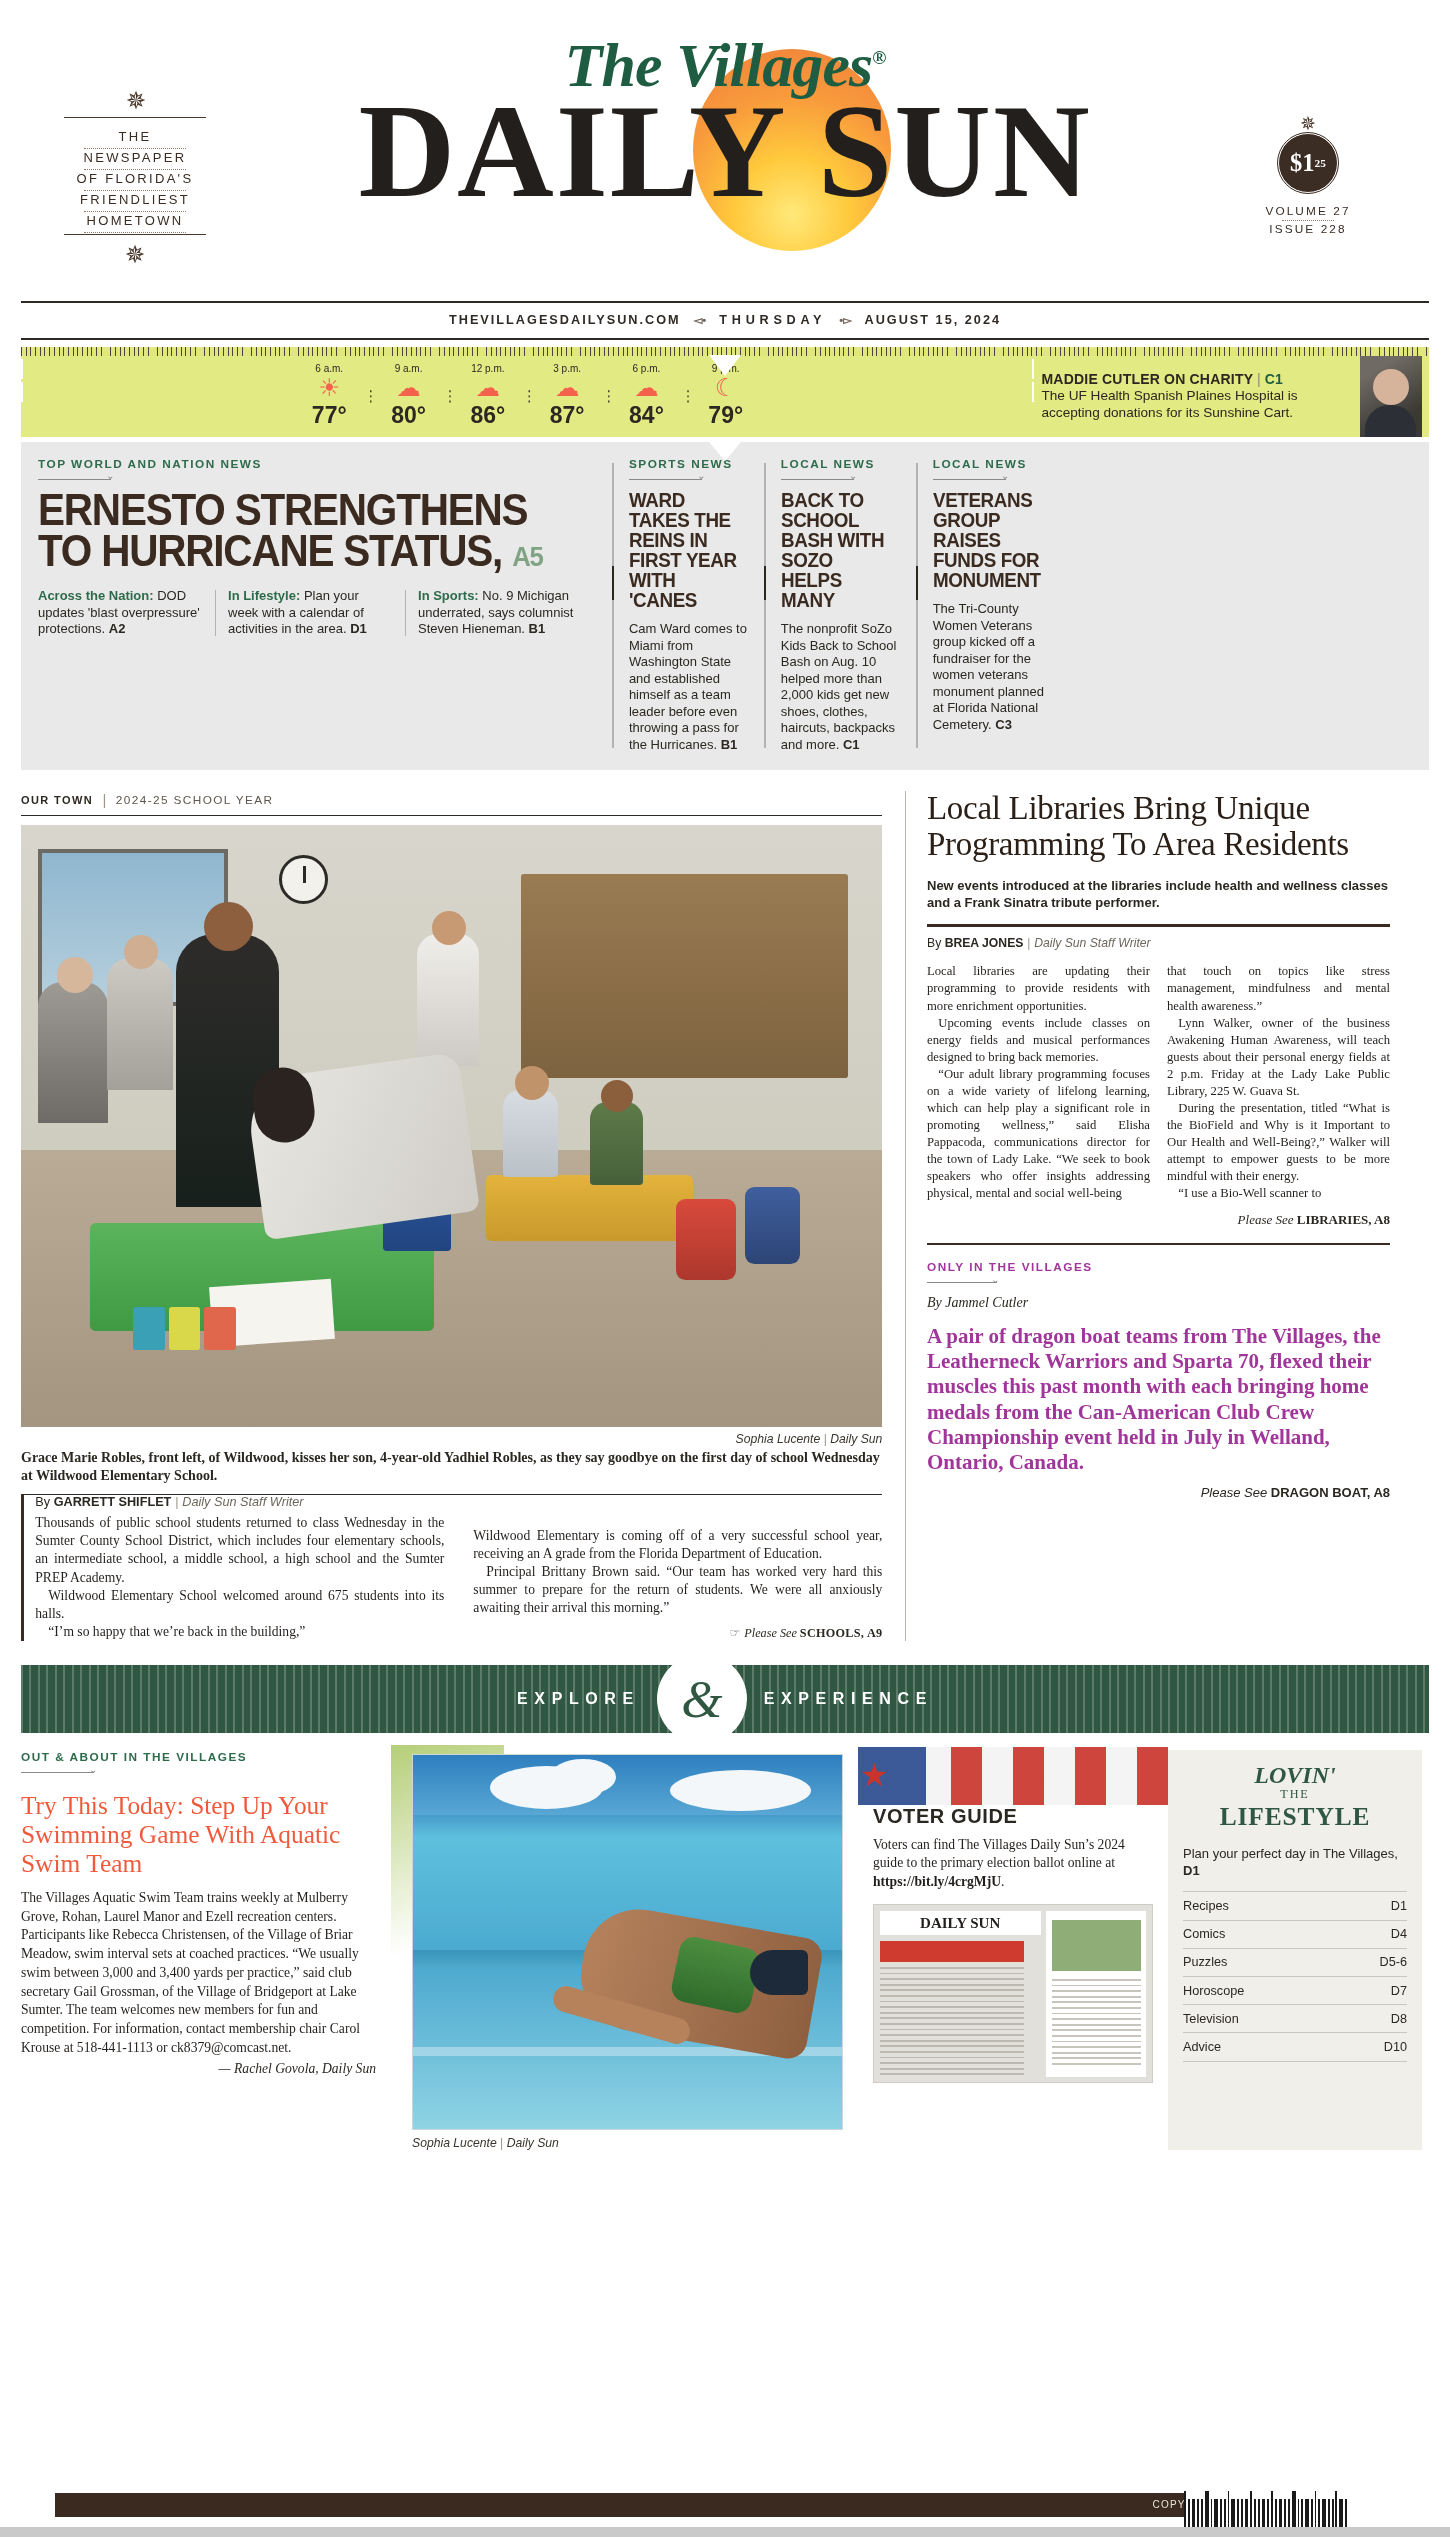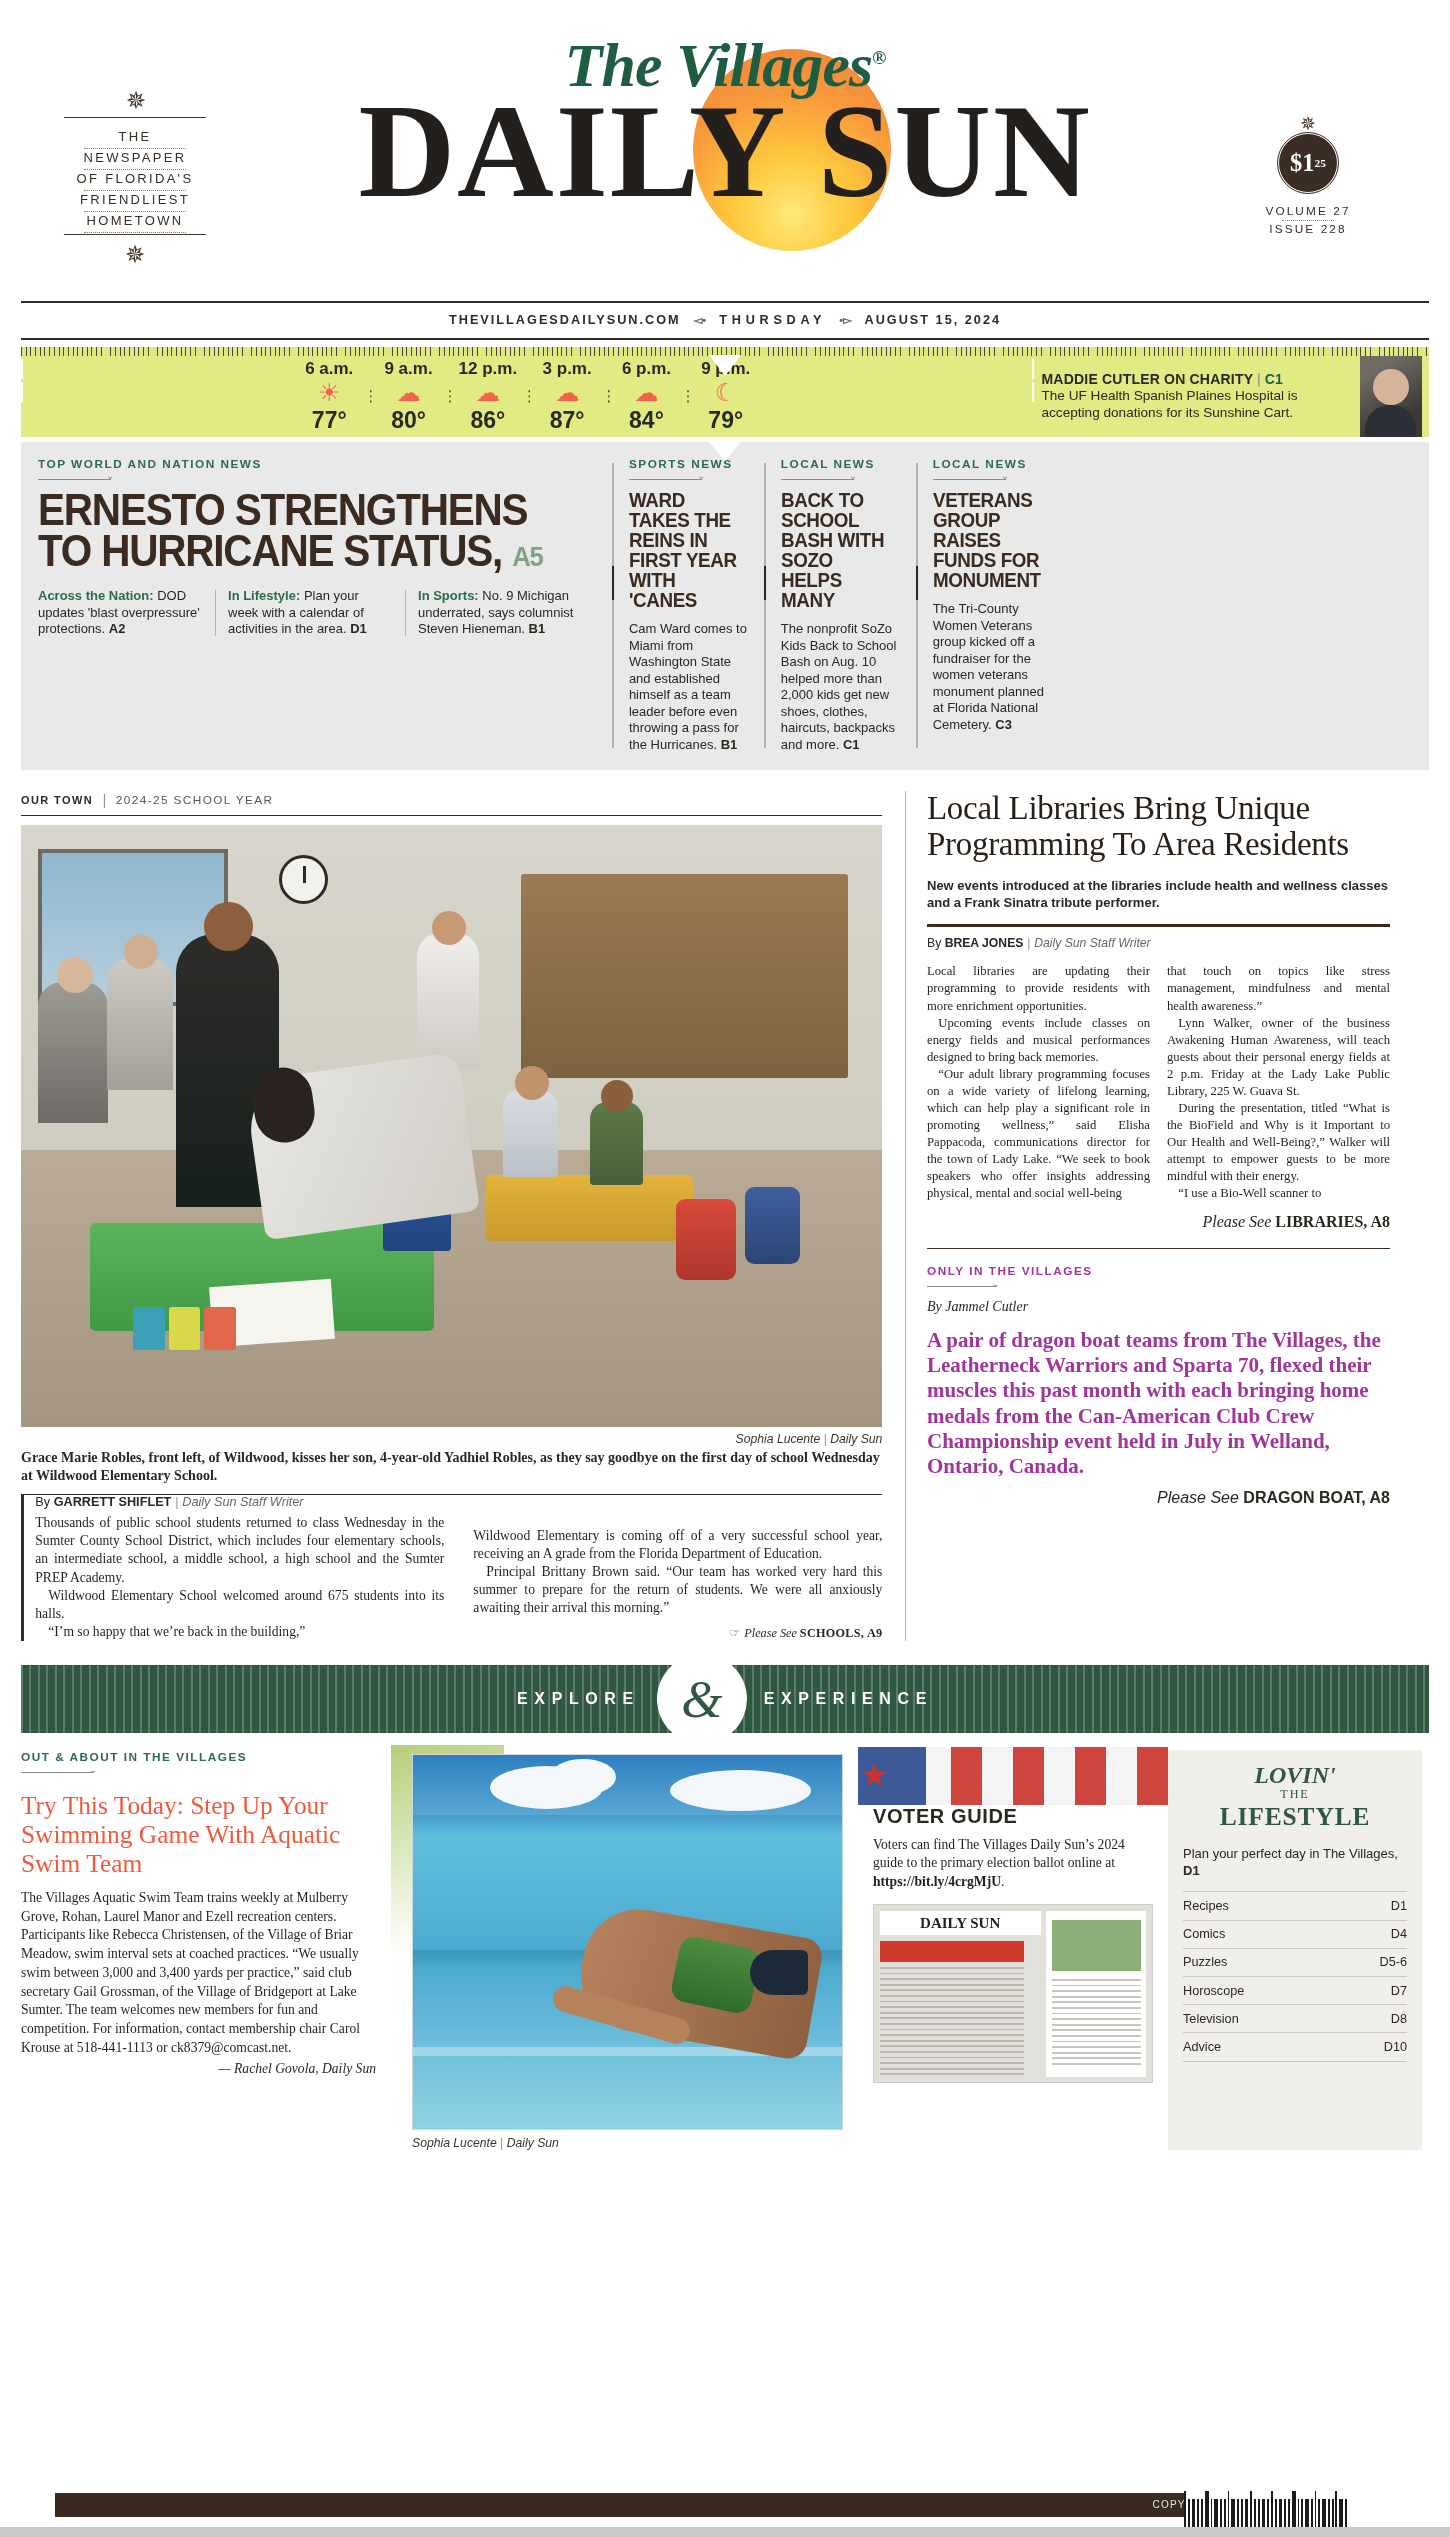--- a/index.html
+++ b/index.html
@@ -114,21 +114,21 @@
   .headshot.f::after{ background:#2c2f36; }
   .teaser-txt { max-width: 310px; }
   .teaser-kicker { font-size: 14px; font-weight: 800; color:#2b2721; letter-spacing:0.2px; }
   .teaser-kicker .pg { color:#1f5d42; }
   .teaser-kicker .bar { color:#8d867c; font-weight:400; padding: 0 3.8px; }
   .teaser-sub { font-size: 13.6px; color:#2b2721; line-height: 1.22; margin-top:1.9px; }
   .teaser.right .teaser-txt { text-align:left; }
 
   .wx { flex: 1; display:flex; align-items:center; justify-content:center; gap: 0; }
   .wx-col { text-align:center; width: 68px; }
-  .wx-time { font-size: 17px; color:#2b2721; font-weight:700; }
+  .wx-time { font-size: 10px; color:#2b2721; font-weight:400; }
   .wx-ico { font-size: 24.5px; line-height: 28px; color:#f4624e; }
   .wx-temp { font-size: 23px; font-weight: 700; color:#2b2721; }
   .wx-div { width: 11.3px; text-align:center; color:#4d4336; font-size: 15px; }
   .vdash { width:1.9px; height: 49px; background: linear-gradient(#e2ea84 0 6%, #fff 6% 46%, #e2ea84 46% 54%, #fff 54% 94%, #e2ea84 94%); }
 
   
   .summary {
     margin: 5.6px 21px 0; background:#e9e9e9; display:flex; padding: 15px 17px 17px;
     gap: 0; position:relative;
   }
@@ -292,21 +292,21 @@
   .oiv-rule::after{content:"⌄";position:absolute;left:64px;top:-5.6px;font-size:10.3px;color:#8a8a8a;}
   .oiv-by { font-family:"Liberation Serif", serif; font-style:italic; font-size:14px; color:#2b2721; margin-top:5.6px;}
   .oiv-lead {
     font-family:"Liberation Serif", serif; font-weight:700; font-size: 21px;
     line-height: 1.2; color:#a0359a; margin-top: 13px;
   }
   .oiv-body {
     font-family:"Liberation Serif", serif; font-size: 13.6px; line-height:1.34;
     color:#231f1c; text-align: justify; margin-top: 11.3px; text-indent: 13px;
   }
-  .oiv-jump { text-align:right; font-size:16px; font-style:italic; color:#2b2721; margin-top: 9.4px; }
+  .oiv-jump { text-align:right; font-size:13px; font-style:italic; color:#2b2721; margin-top: 9.4px; }
   .oiv-jump b { font-style:normal; font-weight:800; }
 
   
   .ee-band {
     margin: 24.5px 21px 0; height: 68px; background:#2f5741; position:relative;
     display:flex; align-items:center; justify-content:center; overflow:hidden;
   }
   .ee-hatch { position:absolute; inset:0;
     background: repeating-linear-gradient(to right, rgba(255,255,255,.22) 0 1.9px, transparent 1.9px 8.5px); }
   .ee-text { position:relative; color:#fff; letter-spacing: 6.6px; font-size: 16px; font-weight:600; }

